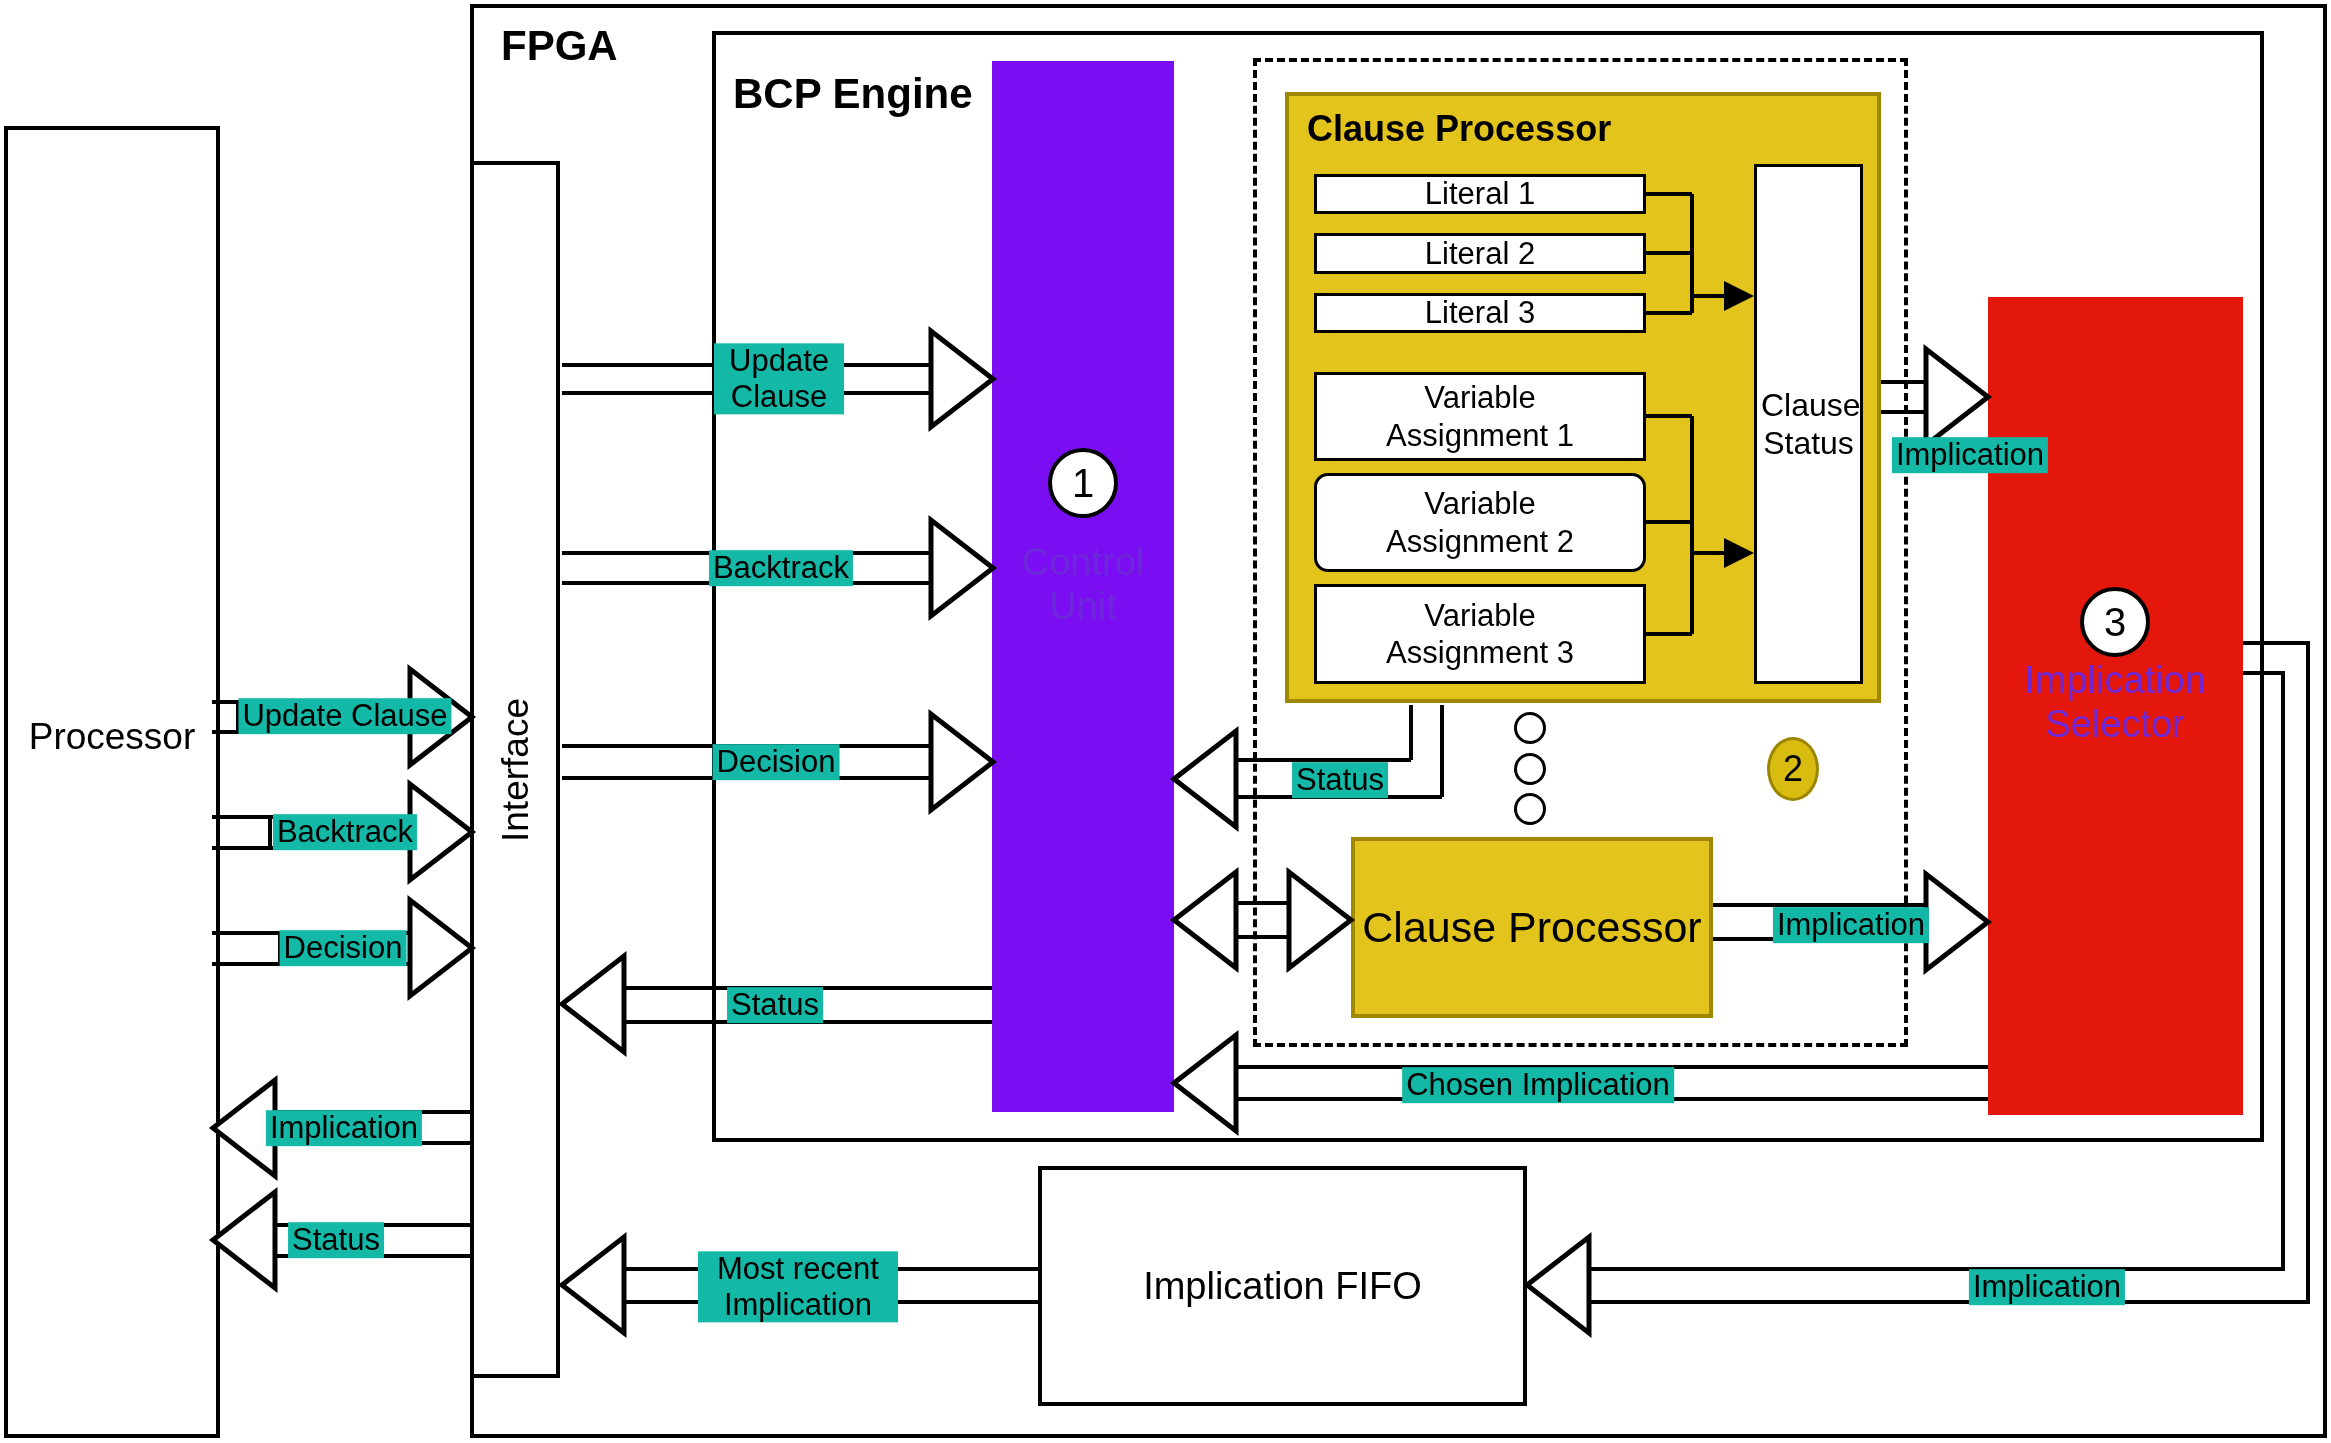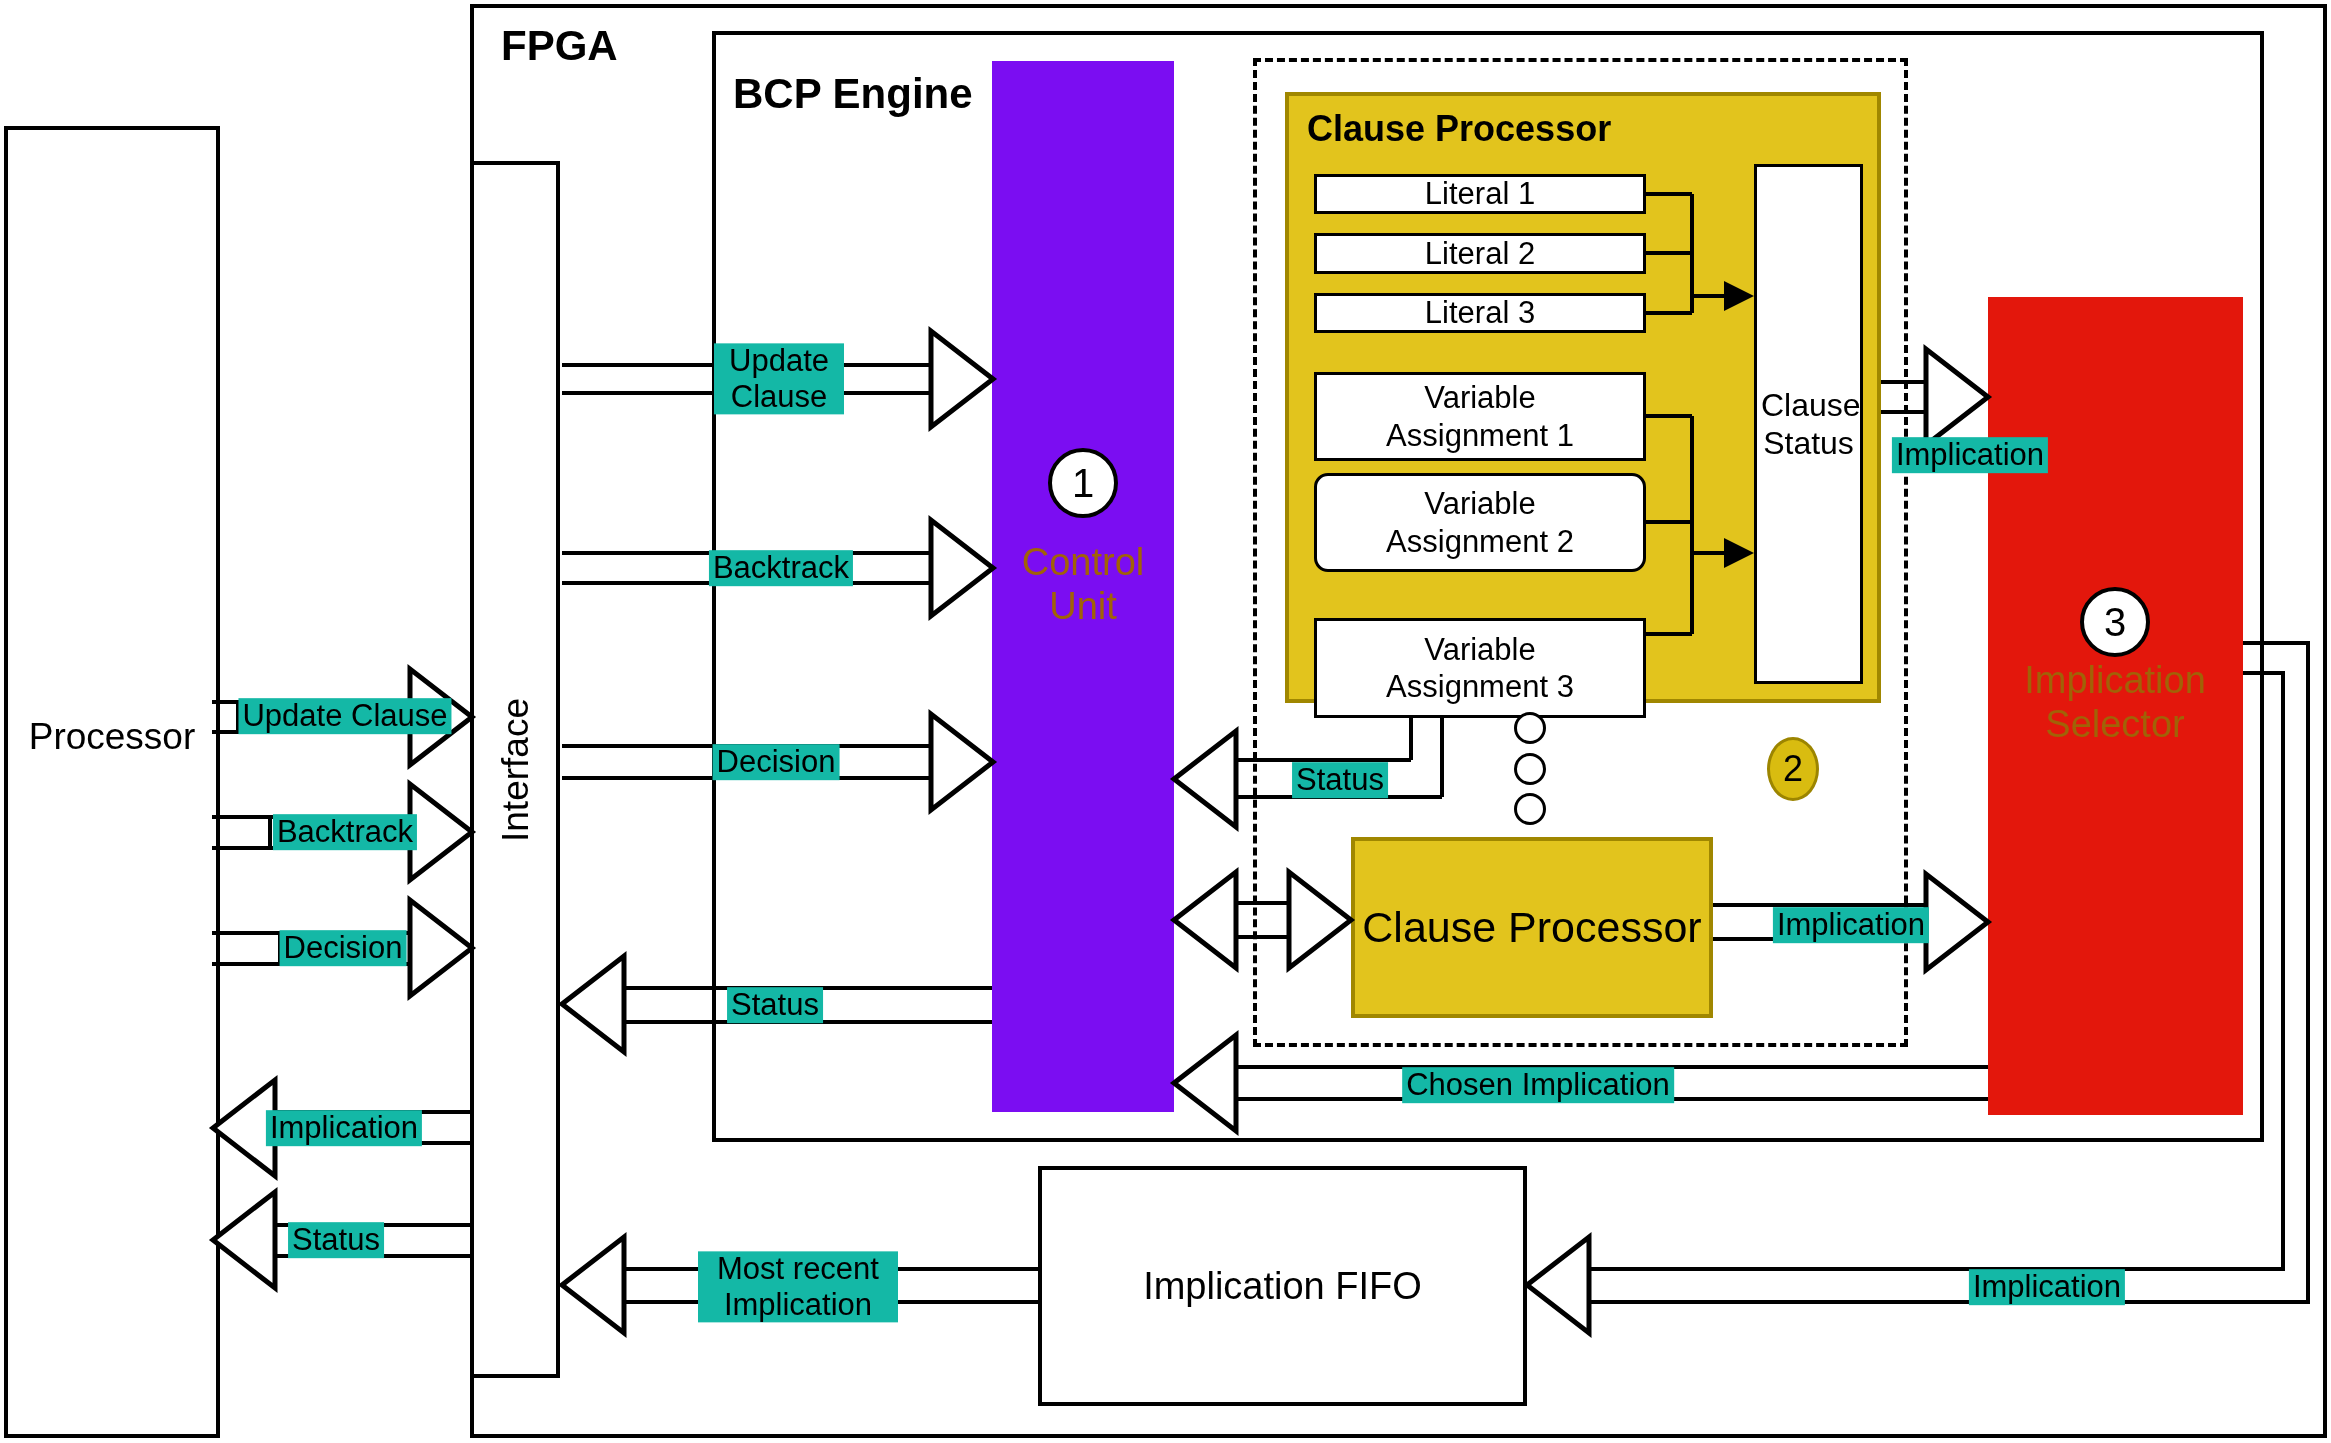--- a/index.html
+++ b/index.html
@@ -11,21 +11,21 @@
   .dashed{border:4px dashed #000;background:transparent;}
   .yellow{background:var(--c-clause-yellow,#E2C41D);border:4px solid var(--c-clause-yellow-border,#A08700);}
   .purple{background:var(--c-control-unit,#7B0DF2);border:none;}
   .red{background:var(--c-selector-red,#E3170C);border:none;}
   .flexc{display:flex;align-items:center;justify-content:center;text-align:center;}
   .titlebold{position:absolute;font-weight:bold;font-size:42px;white-space:nowrap;}
   .smalltitle{position:absolute;font-weight:bold;font-size:36px;white-space:nowrap;}
   .boxtext{font-size:31px;line-height:1.2;}
   .bigtext{font-size:43px;}
   .fifotext{font-size:38px;}
-  .whitetext{color:#a16207;}
+  .whitetext{color:#6d28d9;}
   .cl{position:absolute;transform:translate(-50%,-50%);}
   .wlbl{position:absolute;transform:translate(-50%,-50%);font-size:31px;line-height:1.15;
         background:#14b8a6;text-align:center;padding:0 4px;z-index:30;}
   .nowrap{white-space:nowrap;}
   .rot{transform:translate(-50%,-50%) rotate(-90deg);transform-origin:center;}
   .vtext{position:absolute;font-size:37px;white-space:nowrap;}
   .circlenum{position:absolute;transform:translate(-50%,-50%);width:62px;height:62px;border-radius:50%;
              background:#fff;border:4px solid #000;display:flex;align-items:center;justify-content:center;
              font-size:40px;z-index:25;}
   .circle2{width:46px;height:58px;background:var(--c-step2-fill,#D9BC10);border:3px solid var(--c-step2-border,#9C8500);}
@@ -66,21 +66,21 @@
   <div class="box flexc boxtext" style="left:1314px;top:174px;width:332px;height:40px;border-width:3px;z-index:22;">Literal 1</div>
   <div class="box flexc boxtext" style="left:1314px;top:233px;width:332px;height:41px;border-width:3px;z-index:22;">Literal 2</div>
   <div class="box flexc boxtext" style="left:1314px;top:293px;width:332px;height:40px;border-width:3px;z-index:22;">Literal 3</div>
 
   <div class="box flexc" style="left:1314px;top:372px;width:332px;height:89px;border-width:3px;z-index:22;">
     <span class="boxtext" style="max-width:215px;display:inline-block;">Variable Assignment 1</span>
   </div>
   <div class="box flexc" style="left:1314px;top:473px;width:332px;height:99px;border-width:3px;z-index:22;border-radius:14px;">
     <span class="boxtext" style="max-width:215px;display:inline-block;">Variable Assignment 2</span>
   </div>
-  <div class="box flexc" style="left:1314px;top:618px;width:332px;height:100px;border-width:3px;z-index:22;">
+  <div class="box flexc" style="left:1314px;top:584px;width:332px;height:100px;border-width:3px;z-index:22;">
     <span class="boxtext" style="max-width:215px;display:inline-block;">Variable Assignment 3</span>
   </div>
 
   <div class="box flexc" style="left:1754px;top:164px;width:109px;height:520px;border-width:3px;z-index:22;">
     <span class="boxtext" style="max-width:95px;display:inline-block;font-size:32px;">Clause Status</span>
   </div>
 
   <div class="dot" style="left:1530px;top:728px;"></div>
   <div class="dot" style="left:1530px;top:769px;"></div>
   <div class="dot" style="left:1530px;top:809px;"></div>

